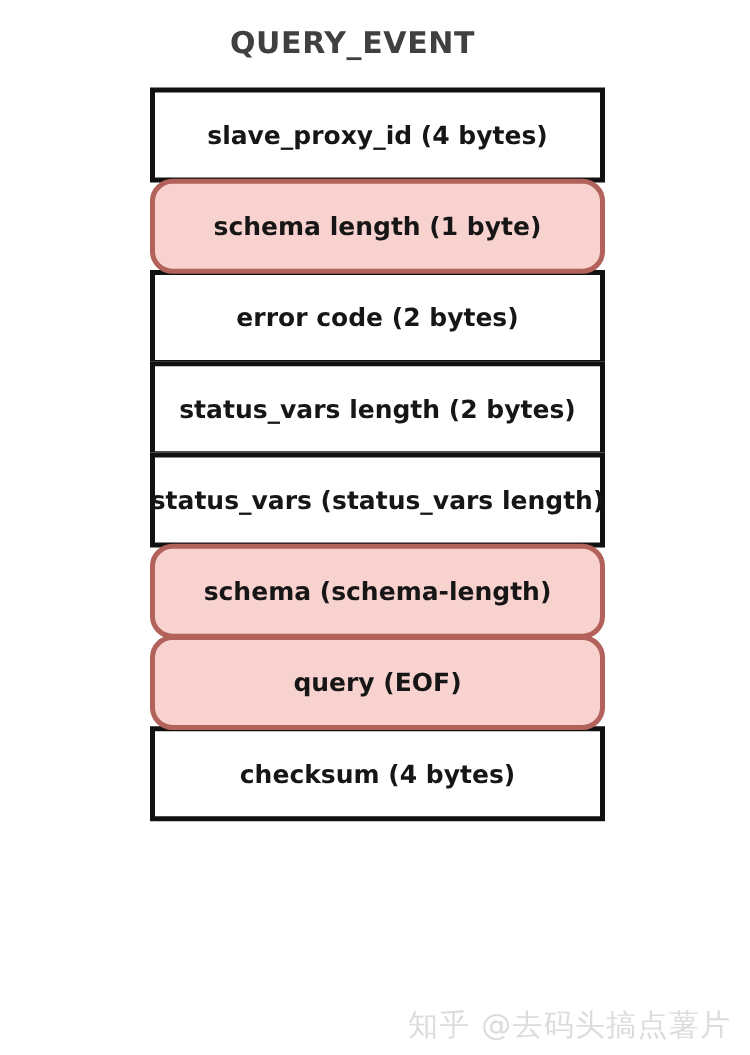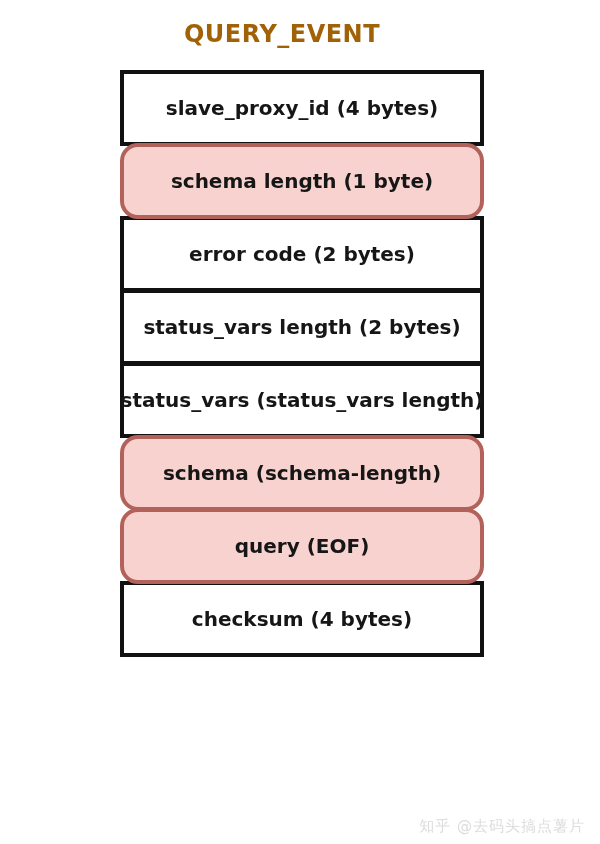--- a/index.html
+++ b/index.html
@@ -17,21 +17,21 @@
   }
   .title {
     position: absolute;
     top: 20px;
     left: 0;
     right: 36px;
     text-align: center;
     font-size: 24px;
     font-weight: 600;
     letter-spacing: 0.5px;
-    color: #a16207;
+    color: #404040;
   }
   .stack {
     position: absolute;
     left: 120px;
     top: 70px;
     width: 364px;
     font-weight: bold;
   }
   .row {
     box-sizing: border-box;
@@ -55,21 +55,21 @@
     border-radius: 18px;
   }
   .row span {
     padding: 0 8px;
     white-space: nowrap;
   }
   .watermark {
     position: absolute;
     right: 15px;
     bottom: 8px;
-    font-size: 15px;
+    font-size: 24px;
     color: #dcdcdc;
     letter-spacing: 1px;
     white-space: nowrap;
   }
 </style>
 </head>
 <body>
 
 <div class="canvas">
   <div class="title">QUERY_EVENT</div>

